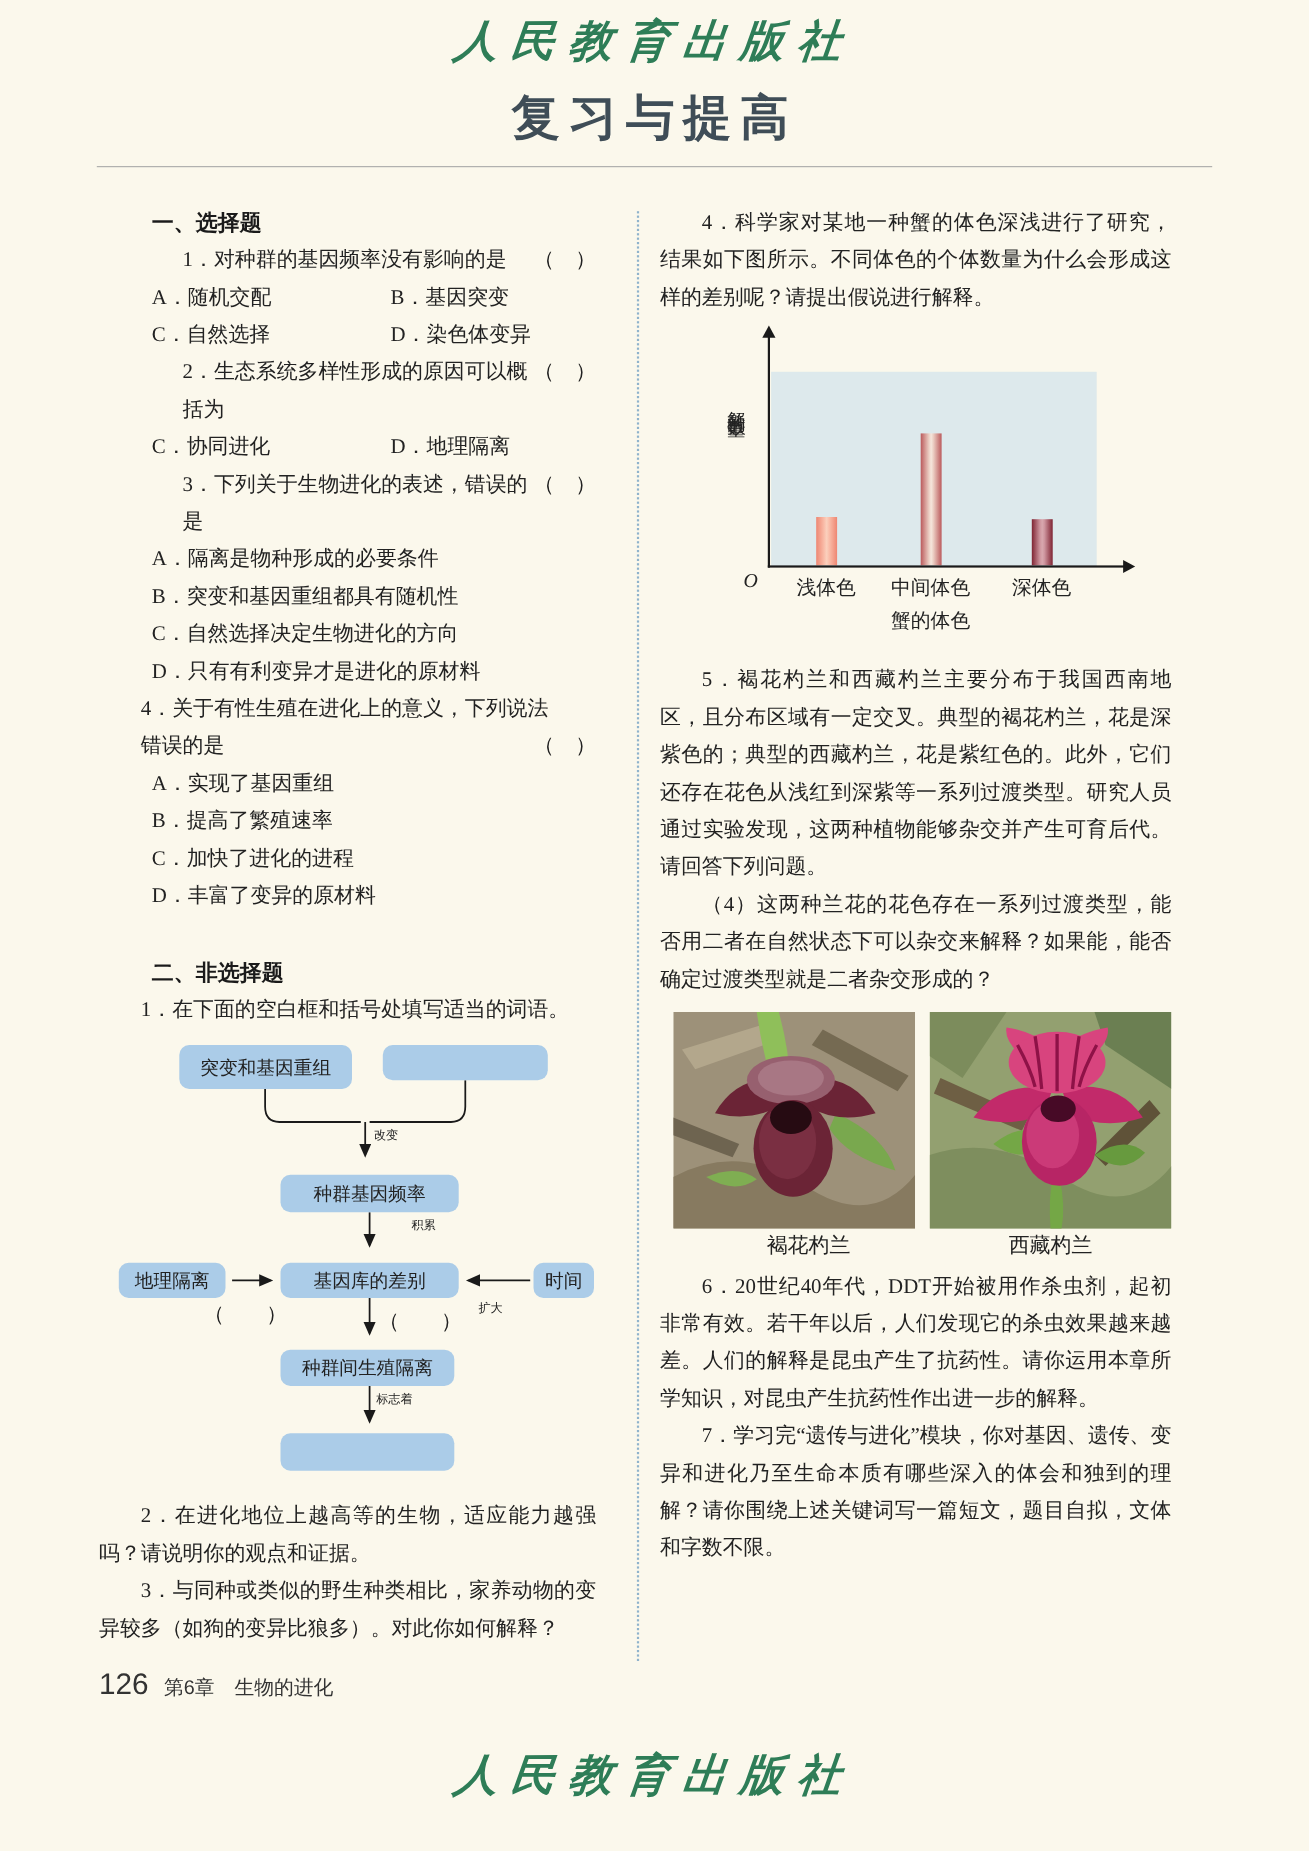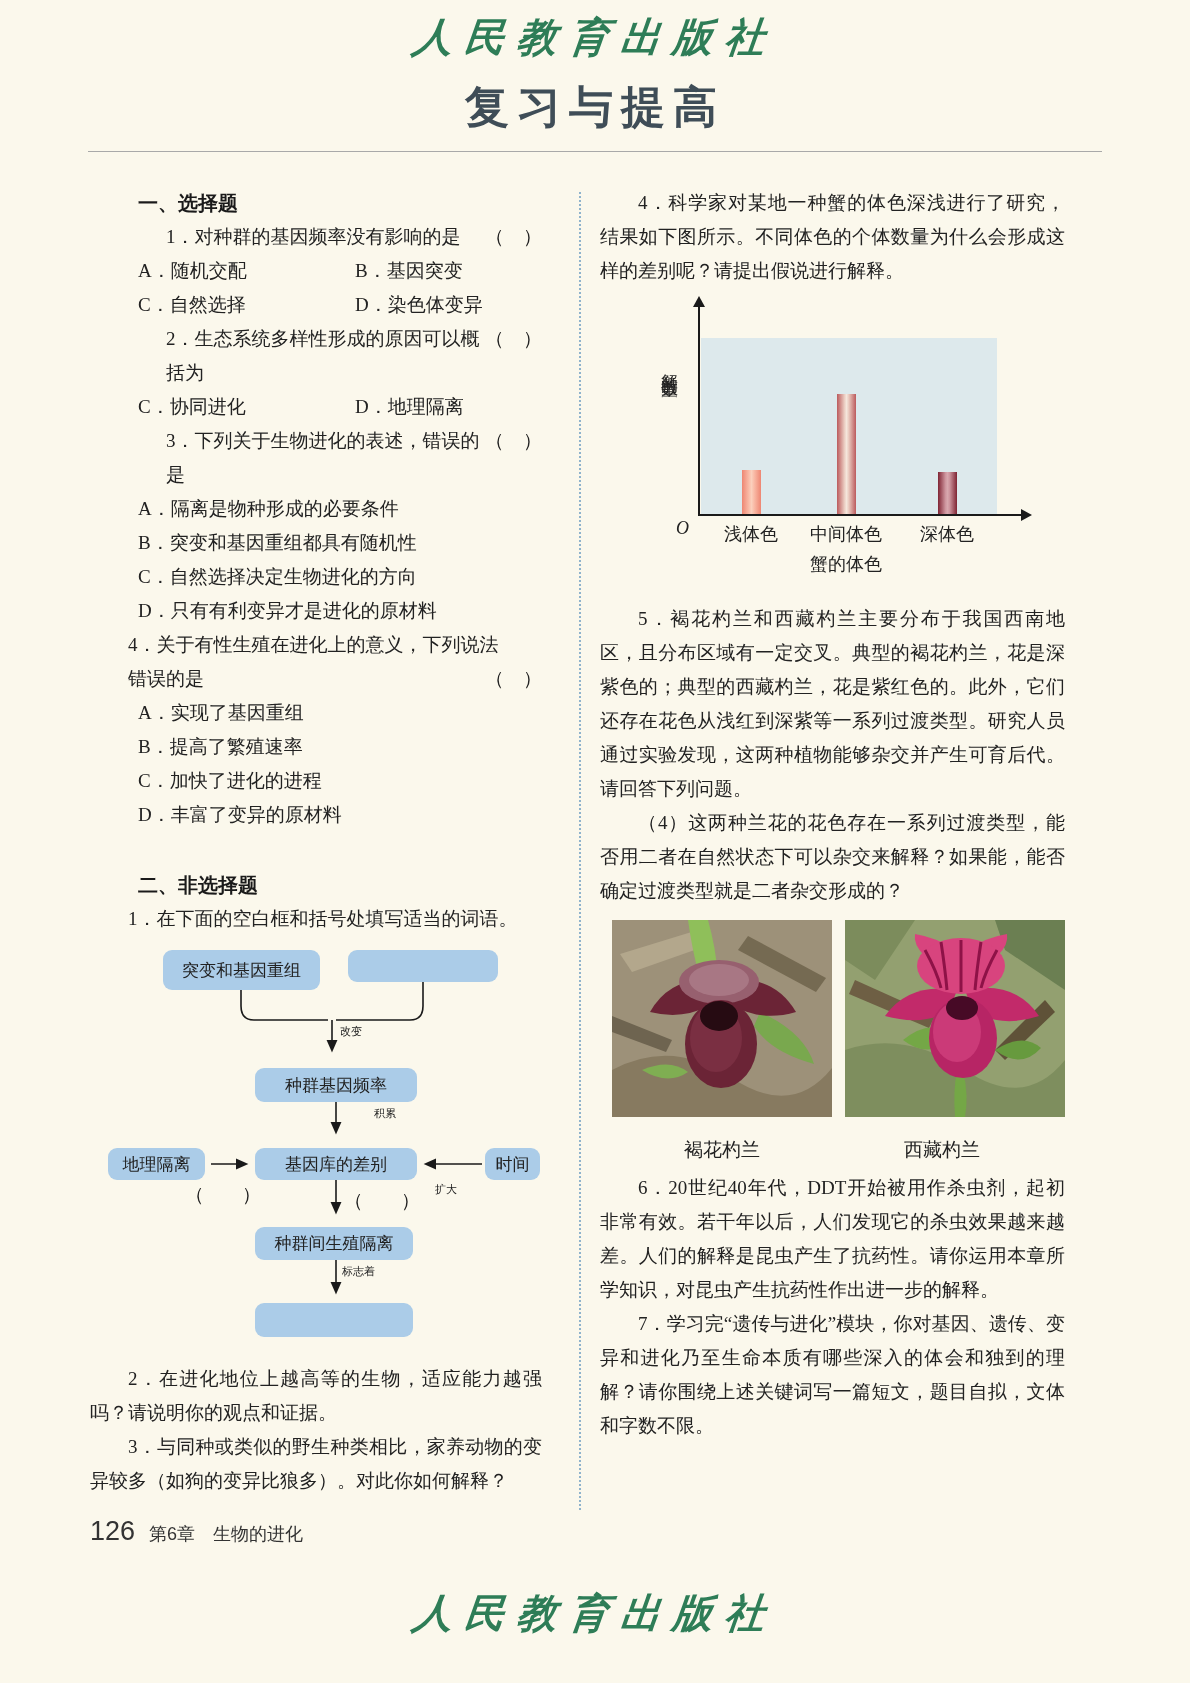--- a/index.html
+++ b/index.html
@@ -63,22 +63,22 @@
   .origin{position:absolute;left:76px;top:220px;font-style:italic;font-size:18px;
         font-family:"Liberation Serif",serif;color:#222;}
   .tick{position:absolute;top:224px;width:120px;text-align:center;
         font-family:"Liberation Sans","DejaVu Sans",sans-serif;font-size:18px;color:#222;}
   .tick0{left:91px;} .tick1{left:186px;} .tick2{left:287px;}
   .xlab{position:absolute;top:254px;left:186px;width:120px;text-align:center;
         font-family:"Liberation Sans","DejaVu Sans",sans-serif;font-size:18px;color:#222;}
   
   .photos{display:flex;justify-content:space-between;padding:0 0 0 12px;margin-top:12px;width:453px;}
   .photo{width:220px;height:197px;overflow:hidden;}
-  .captions{display:flex;justify-content:flex-start;padding:0 0 0 12px;width:453px;
-        margin:20px 0 8px 0;}
+  .captions{display:flex;justify-content:flex-end;padding:0 0 0 12px;width:453px;
+        margin:2px 0 8px 0;}
   .caption{width:220px;text-align:center;font-size:19px;color:#222;}
   
   .footer{position:absolute;left:90px;top:1516px;font-family:"Liberation Sans","DejaVu Sans",sans-serif;
         font-size:18px;color:#333;}
   .footer .pagenum{font-size:27px;margin-right:14px;}
 </style>
 </head>
 <body>
 
 <div class="page">

